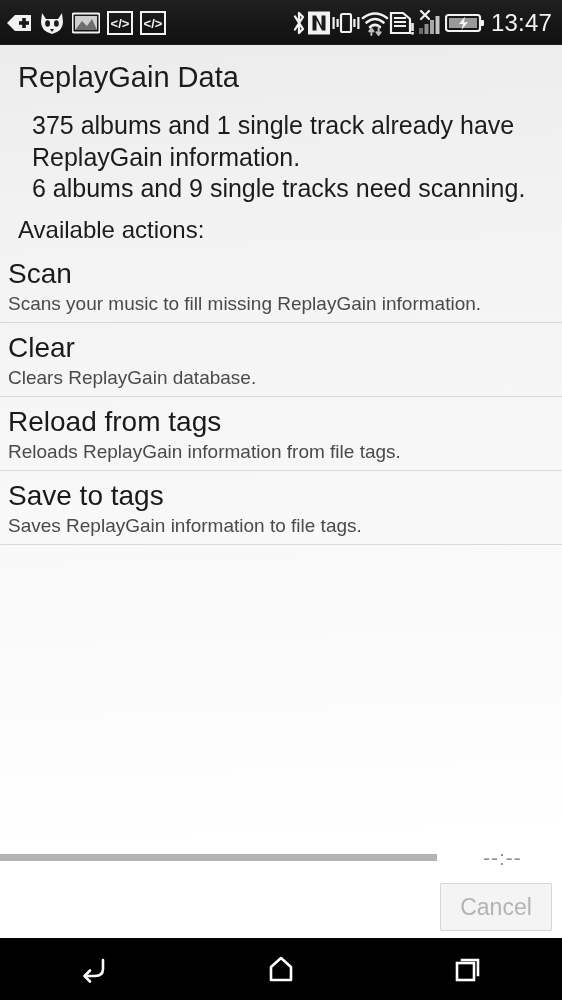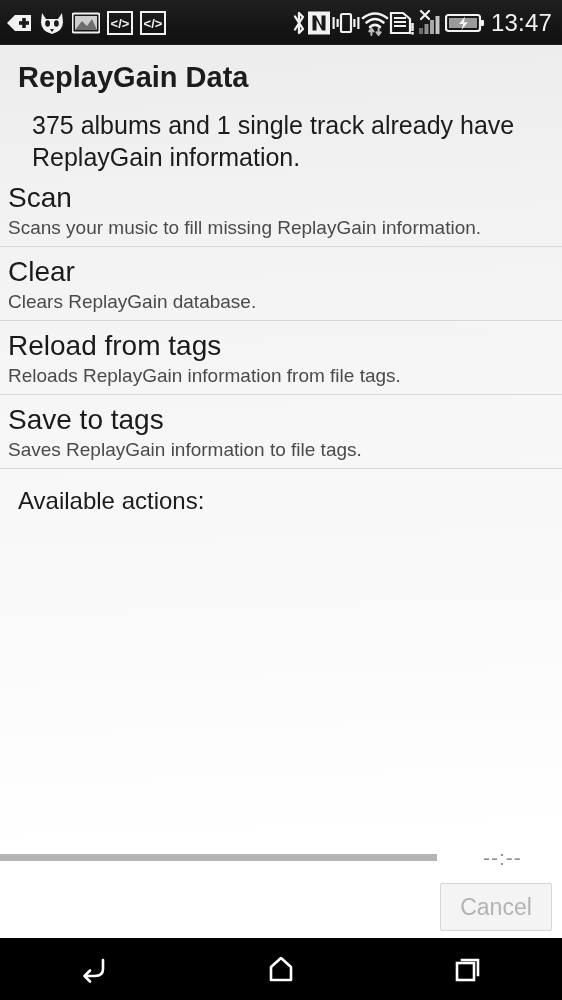--- a/index.html
+++ b/index.html
@@ -45,21 +45,21 @@
     position:relative;
     overflow:hidden;
     display:flex; flex-direction:column;
   }
 
   #dialog-title {
     font-size:29px;
     color:#1c1c1c;
     padding:16px 0 2px 18px;
     line-height:1.15;
-    font-weight:700;
+    font-weight:400;
   }
 
   #summary-block {
     padding:14px 6px 0 32px;
     font-size:25px;
     line-height:1.25;
     color:#1c1c1c;
   }
   .summary-line { display:block; }
 
@@ -274,21 +274,24 @@
       <span id="status-clock">13:47</span>
     </div>
   </div>
 
   <div id="content">
 
     <div id="dialog-title">ReplayGain Data</div>
 
     <div id="summary-block">
       <span class="summary-line">375 albums and 1 single track already have ReplayGain information.</span>
-    </div>
+      <span class="summary-line">6 albums and 9 single tracks need scanning.</span>
+    </div>
+
+    <div id="available-actions"> Available actions:</div>
 
     <div id="actions-list">
 
       <div class="action-item">
         <div class="action-title">Scan</div>
         <div class="action-desc">Scans your music to fill missing ReplayGain information.</div>
       </div>
       <div class="action-divider"></div>
 
       <div class="action-item">
@@ -303,22 +306,20 @@
       </div>
       <div class="action-divider"></div>
 
       <div class="action-item">
         <div class="action-title">Save to tags</div>
         <div class="action-desc">Saves ReplayGain information to file tags.</div>
       </div>
       <div class="action-divider"></div>
 
     </div>
-
-    <div id="available-actions"> Available actions:</div>
 
     <div id="spacer"></div>
 
     <div id="progress-row">
       <div id="progress-track">
         <div id="progress-fill" style="width: 0%;"></div>
       </div>
       <div id="progress-time">--:--</div>
     </div>
 

